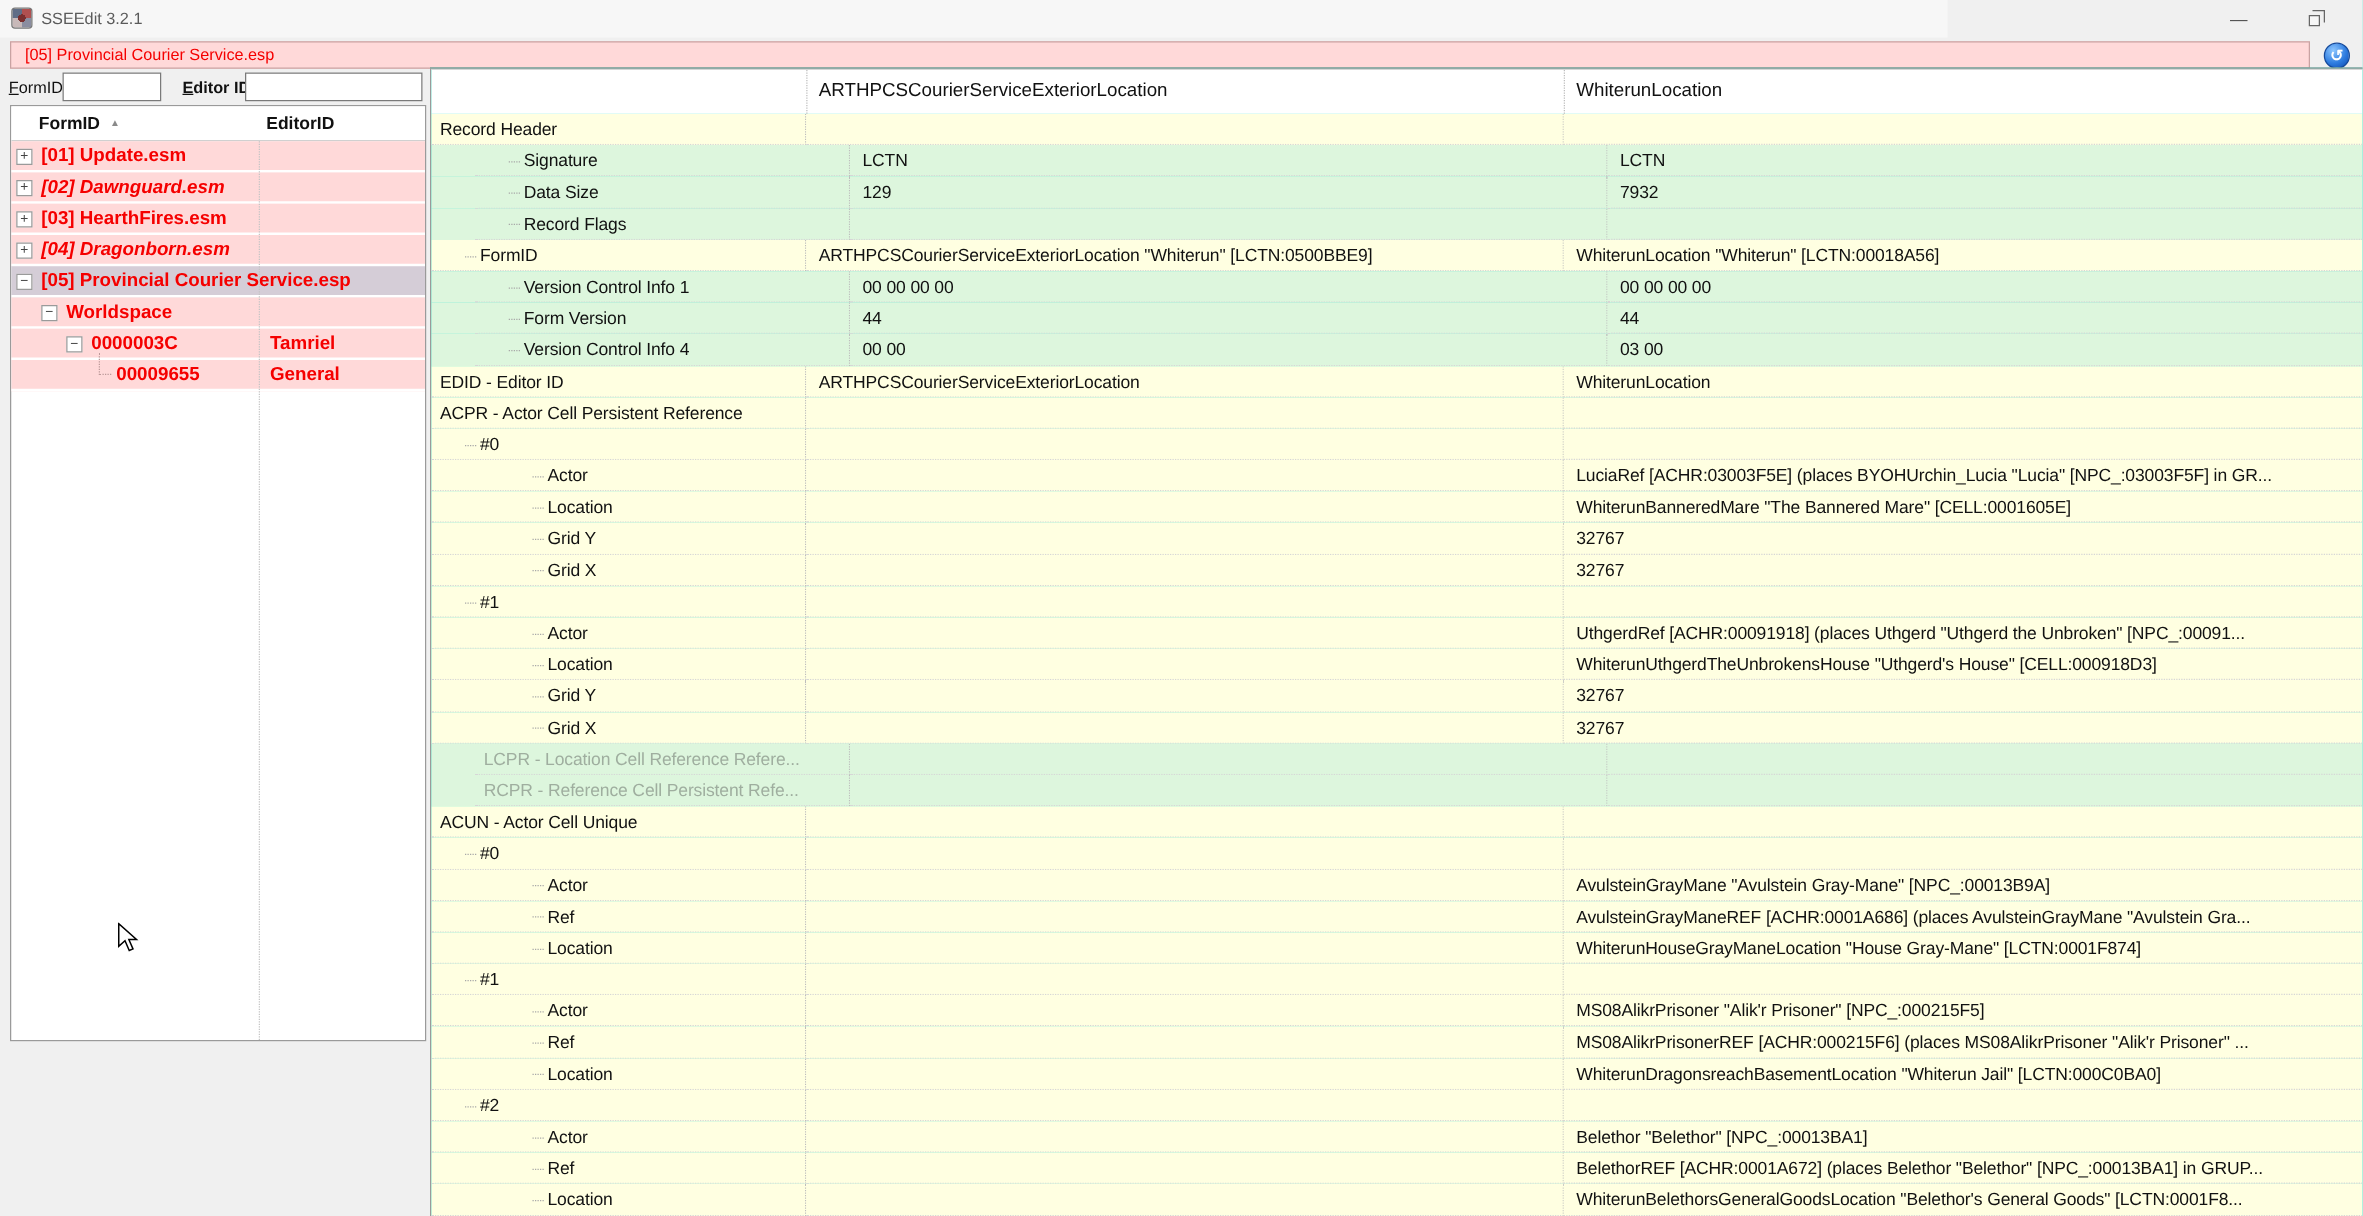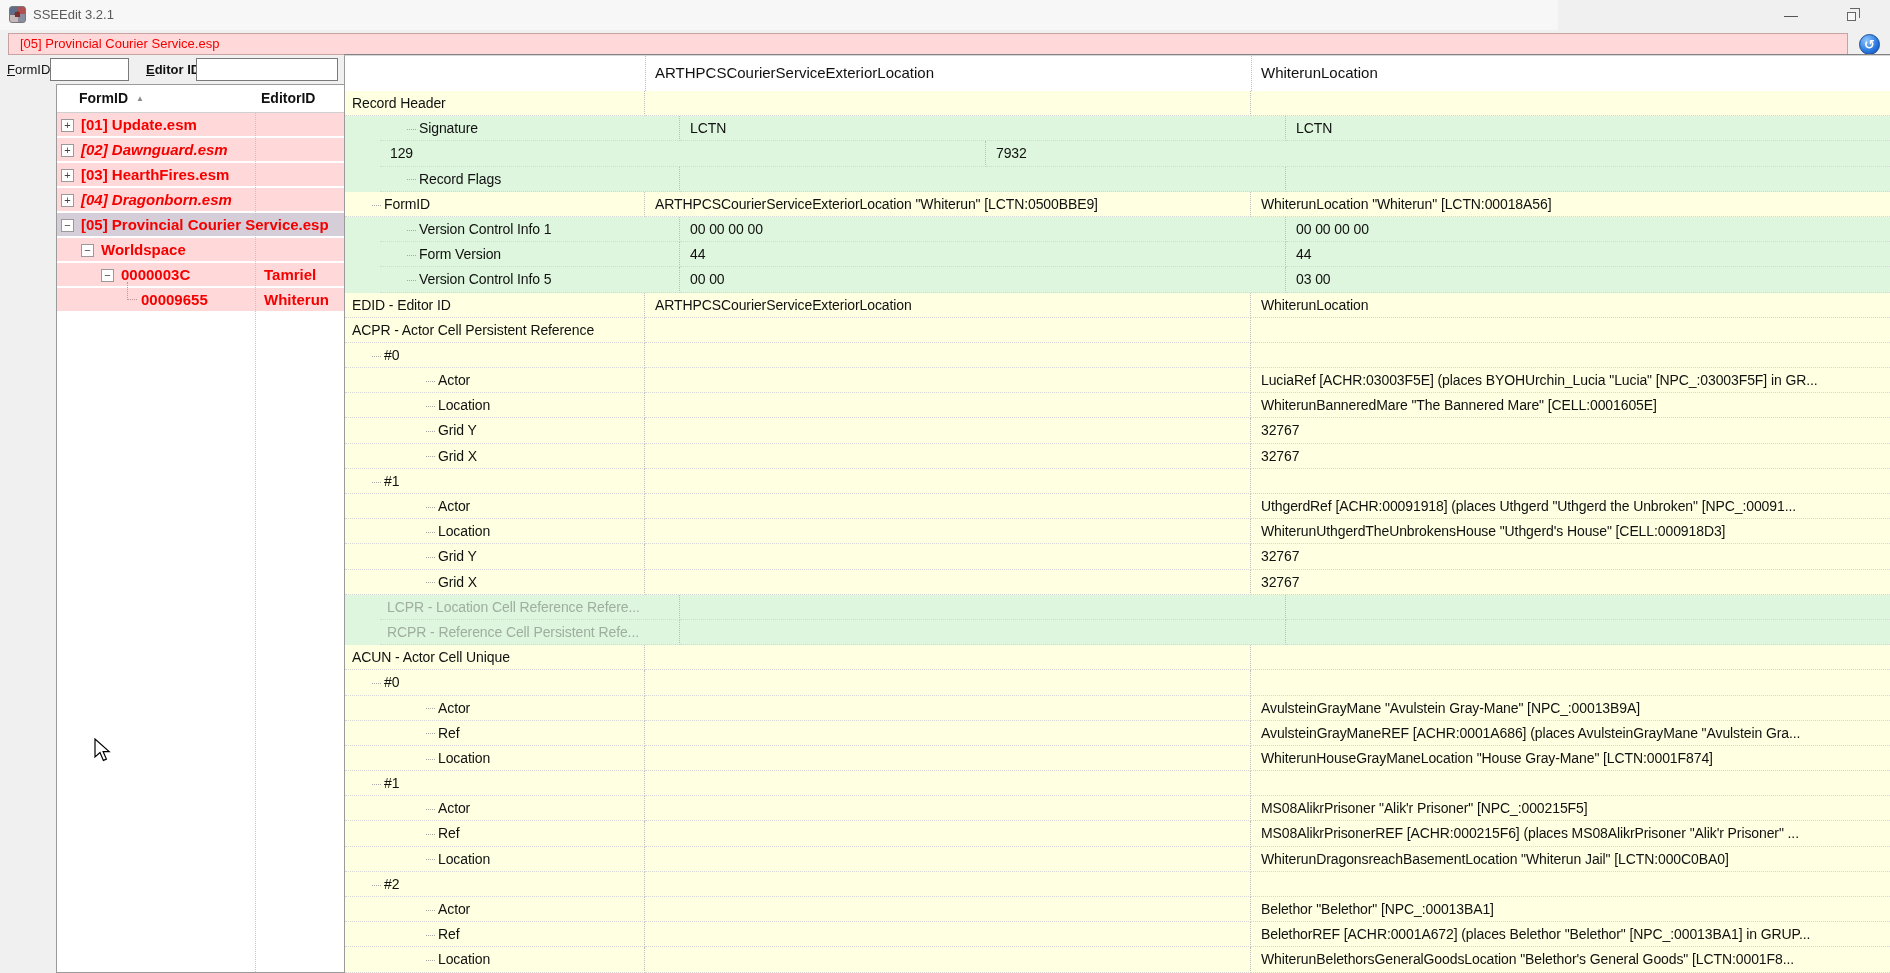--- a/index.html
+++ b/index.html
@@ -28,22 +28,22 @@
     border:1px solid #164a9b;color:#fff;text-align:center;line-height:19px;font-size:13px;font-weight:bold;}
 
   
   .flabel{position:absolute;top:62px;font-size:13px;color:#111;}
   .flabel u{text-decoration:underline;}
   .finput{position:absolute;top:58px;height:23px;background:#fff;border:1px solid #7a7a7a;font-size:13px;padding:0 3px;}
   #formid-label{left:7px;} #formid-input{left:50px;width:79px;}
   #editorid-label{left:146px;font-weight:bold;} #editorid-input{left:196px;width:142px;}
 
   
-  #treepanel{position:absolute;left:8px;top:84px;width:333px;height:889px;background:#fff;
-    border:1px solid #9a9a9a;overflow:hidden;margin-left:48px;}
+  #treepanel{position:absolute;left:8px;top:84px;width:333px;height:749px;background:#fff;
+    border:1px solid #9a9a9a;overflow:hidden;}
   #treehead{position:relative;height:28px;border-bottom:1px solid #d0d0d0;background:#fff;}
   #treehead .hcol{position:absolute;top:5px;font-size:14px;font-weight:700;color:#111;}
   #th-formid{left:22px;} #th-editorid{left:204px;}
   #sorticon{font-size:8px;color:#8a8a8a;margin-left:8px;vertical-align:2px;}
   #treecoldiv{position:absolute;left:198px;top:28px;bottom:0;width:0;border-left:1px dotted #c4c4c4;}
   .tree-row{position:relative;height:25px;background:#ffd9d9;border-bottom:2px solid #fff;
     color:#f50000;font-weight:700;font-size:15px;line-height:23px;white-space:nowrap;}
   .tree-row.selected{background:#d5cdd7;}
   .tree-row .tlabel{position:absolute;top:0;}
   .tree-row .teditor{position:absolute;left:207px;top:0;}
@@ -125,21 +125,21 @@
         <span class="tlabel" style="left: 44px;">Worldspace</span>
       </div>
       <div class="tree-row">
         <span class="expander" style="left: 44px;">−</span>
         <span class="tlabel" style="left: 64px;">0000003C</span>
         <span class="teditor">Tamriel</span>
       </div>
       <div class="tree-row">
         <span class="leafline" style="left: 70px;"></span>
         <span class="tlabel" style="left: 84px;">00009655</span>
-        <span class="teditor">Whiterun</span>
+        <span class="teditor">General</span>
       </div>
     </div>
   <div id="treecoldiv"></div>
 </div>
 
 <div id="recpanel">
   <div id="rechead">
     <span class="rhc" id="rh-c2">ARTHPCSCourierServiceExteriorLocation</span>
     <span class="rhc" id="rh-c3">WhiterunLocation</span>
     <span class="hdiv" id="hdiv1"></span>
@@ -150,20 +150,21 @@
         <div class="t-c1">Record Header</div>
         <div class="t-c2"></div>
         <div class="t-c3"></div>
       </div>
       <div class="t-row green">
         <div class="t-c1 ind1">Signature</div>
         <div class="t-c2">LCTN</div>
         <div class="t-c3">LCTN</div>
       </div>
       <div class="t-row green">
+        <div class="t-c1 ind1">Data Size</div>
         <div class="t-c2">129</div>
         <div class="t-c3">7932</div>
       </div>
       <div class="t-row green">
         <div class="t-c1 ind1">Record Flags</div>
         <div class="t-c2"></div>
         <div class="t-c3"></div>
       </div>
       <div class="t-row yellow">
         <div class="t-c1 ind1">FormID</div>
@@ -174,21 +175,21 @@
         <div class="t-c1 ind1">Version Control Info 1</div>
         <div class="t-c2">00 00 00 00</div>
         <div class="t-c3">00 00 00 00</div>
       </div>
       <div class="t-row green">
         <div class="t-c1 ind1">Form Version</div>
         <div class="t-c2">44</div>
         <div class="t-c3">44</div>
       </div>
       <div class="t-row green">
-        <div class="t-c1 ind1">Version Control Info 5</div>
+        <div class="t-c1 ind1">Version Control Info 4</div>
         <div class="t-c2">00 00</div>
         <div class="t-c3">03 00</div>
       </div>
       <div class="t-row yellow">
         <div class="t-c1">EDID - Editor ID</div>
         <div class="t-c2">ARTHPCSCourierServiceExteriorLocation</div>
         <div class="t-c3">WhiterunLocation</div>
       </div>
       <div class="t-row yellow">
         <div class="t-c1">ACPR - Actor Cell Persistent Reference</div>

